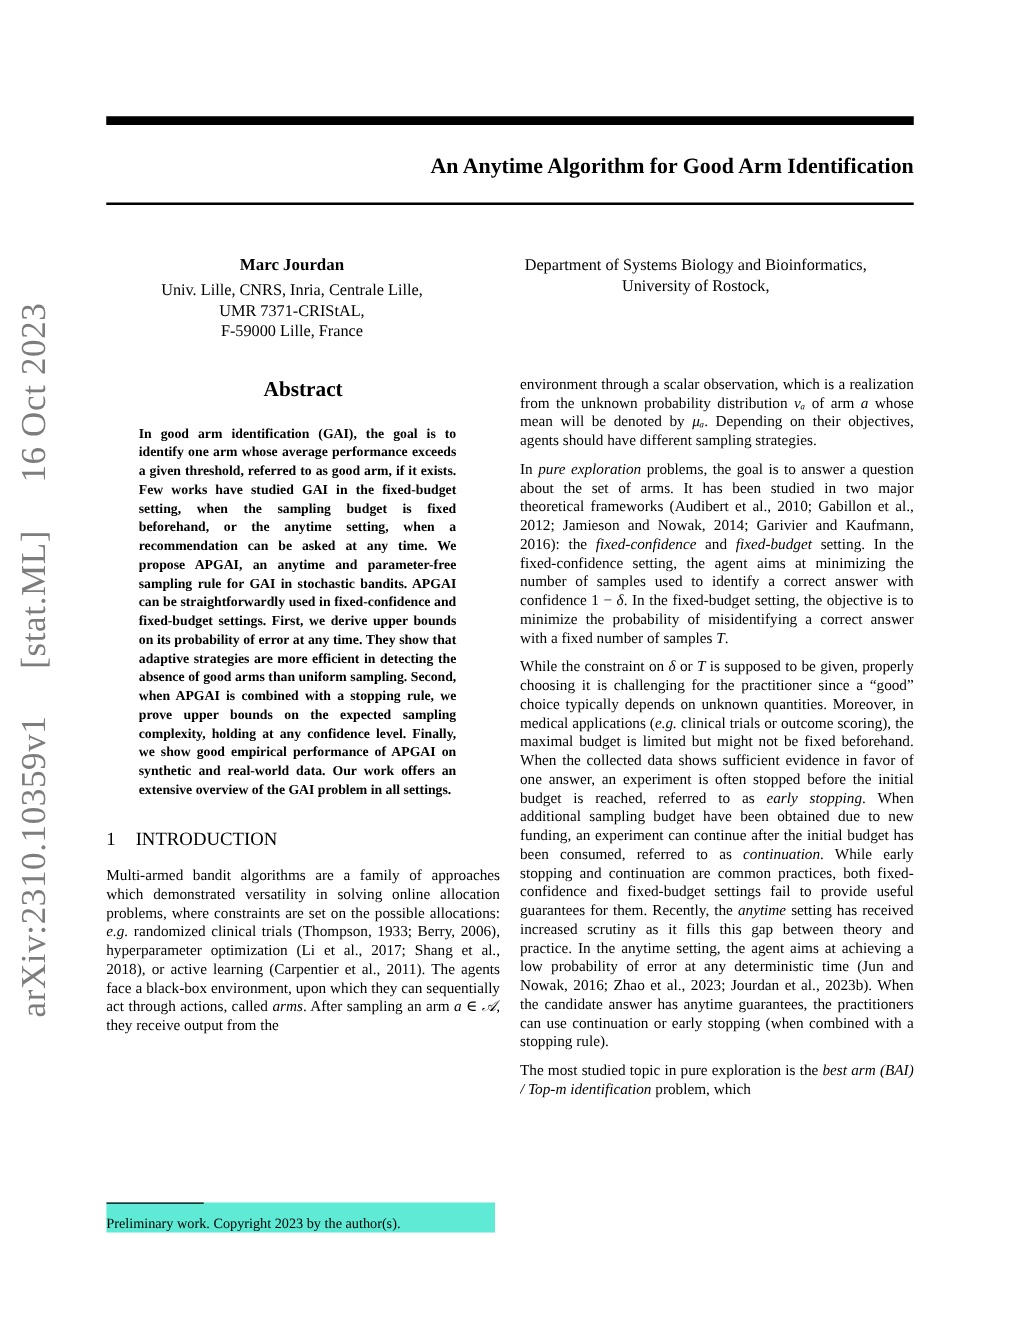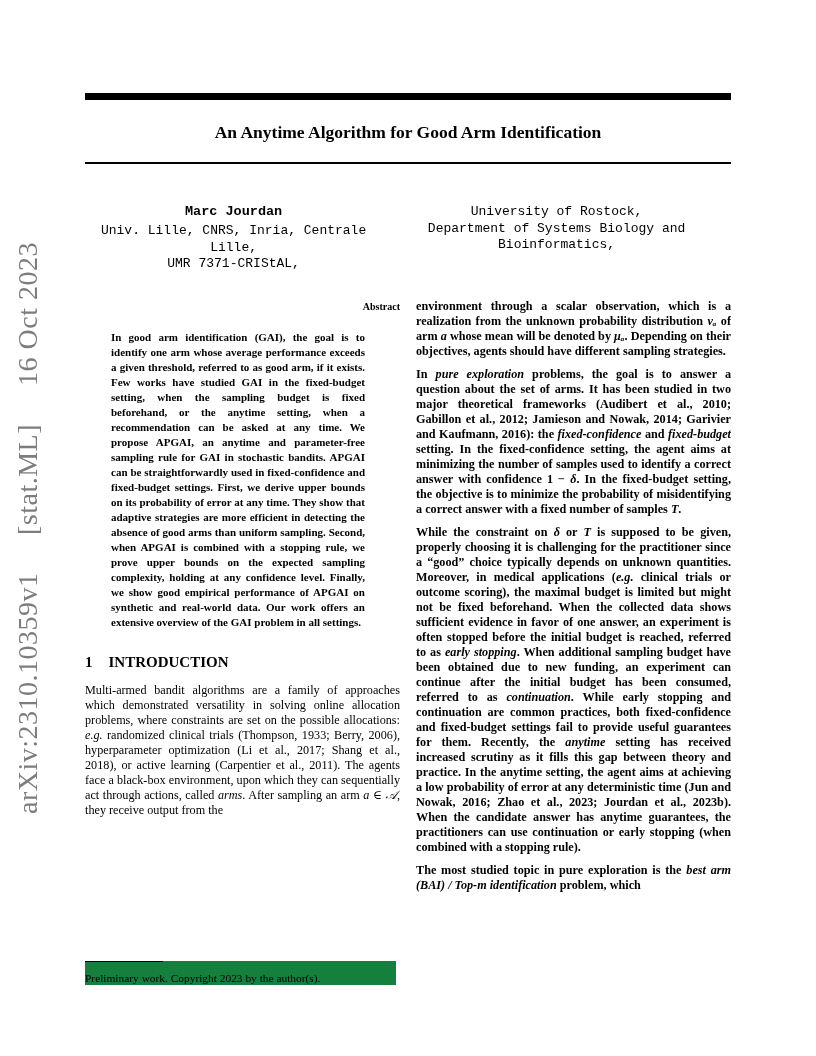--- a/index.html
+++ b/index.html
@@ -11,43 +11,43 @@
   
   .arxiv {
     position:absolute; left:12px; top:0; height:1056px;
     writing-mode:vertical-rl; transform:rotate(180deg);
     text-align:center; font-size:28px; color:#7d7d7d;
     letter-spacing:0.5px; white-space:nowrap;
   }
   .arxiv .gap { margin-inline-start:30px; }
   .content { position:absolute; left:85px; top:0; width:646px; }
   .topbar  { margin-top:93px; height:7px; background:#000; }
-  .title   { margin-top:20px; text-align:center; font-weight:bold;
+  .title   { margin-top:20px; text-align:right; font-weight:bold;
              font-size:17.5px; line-height:24px; }
   .thinrule{ margin-top:18px; height:2px; background:#000; }
   .authors { display:flex; margin-top:40px; }
-  .author  { text-align:center;font-family:Liberation Mono, monospace; }
+  .author  { text-align:center; }
   .a1 { width:46%; } .a2 { width:54%; }
   .aname { font-weight:bold; font-size:13.5px; margin-bottom:4px; }
   .aaff  { font-size:13px; line-height:16.5px; }
   .columns { display:flex; margin-top:26px; height:692px; overflow:hidden; }
   .col  { width:315px; }
   .colL { margin-right:16px; position:relative; overflow:hidden; }
-  .colR { overflow:hidden;font-weight:bold; }
-  .absheading { text-align:right; font-weight:bold; font-size:10px;
+  .colR { overflow:hidden; }
+  .absheading { text-align:center; font-weight:bold; font-size:17px;
                 margin:2px 0 18px 0; }
   .abstext { margin:0 35px 0 26px; font-size:11px; line-height:15px;
              text-align:justify;font-weight:bold; }
-  .secheading { margin:24px 0 12px 0; font-weight:bold; font-size:15px; }
+  .secheading { margin:24px 0 12px 0; font-weight:normal; font-size:15px; }
   .secnum { margin-right:16px; }
   p.body { margin:0 0 8px 0; font-size:12.2px; line-height:15px;
            text-align:justify; }
   p.body:last-child { margin-bottom:12px; }
   em { font-style:italic; }
-  .footnote { position:absolute; left:0; right:4px; bottom:6px; background:#15803d; }
+  .footnote { position:absolute; left:0; right:4px; bottom:6px; background:#5eead4; }
   .fnrule { width:78px; height:1px; background:#000; margin-bottom:9px; }
   .fntext { font-size:11.4px; line-height:14px; }
 </style>
 </head>
 <body>
 
 <div class="page">
 
   <div class="arxiv">
     <span>arXiv:2310.10359v1</span>
@@ -61,24 +61,25 @@
 
     <div class="title">An Anytime Algorithm for Good Arm Identification</div>
 
     <div class="thinrule"></div>
 
     <div class="authors">
       <div class="author a1">
         <div class="aname">Marc Jourdan</div>
         <div class="aaff">Univ. Lille, CNRS, Inria, Centrale Lille,</div>
         <div class="aaff">UMR 7371-CRIStAL,</div>
+        <div class="aaff">F-59000 Lille, France</div>
       </div>
       <div class="author a2">
+        <div class="aaff">Department of Systems Biology and Bioinformatics,</div>
         <div class="aaff">University of Rostock,</div>
-        <div class="aaff">Department of Systems Biology and Bioinformatics,</div>
       </div>
     </div>
 
     <div class="columns">
 
       <div class="col colL">
         <div class="absheading">Abstract</div>
         <p class="abstext">In good arm identification (GAI), the goal is to identify one arm whose average performance exceeds a given threshold, referred to as good arm, if it exists. Few works have studied GAI in the fixed-budget setting, when the sampling budget is fixed beforehand, or the anytime setting, when a recommendation can be asked at any time. We propose APGAI, an anytime and parameter-free sampling rule for GAI in stochastic bandits. APGAI can be straightforwardly used in fixed-confidence and fixed-budget settings. First, we derive upper bounds on its probability of error at any time. They show that adaptive strategies are more efficient in detecting the absence of good arms than uniform sampling. Second, when APGAI is combined with a stopping rule, we prove upper bounds on the expected sampling complexity, holding at any confidence level. Finally, we show good empirical performance of APGAI on synthetic and real-world data. Our work offers an extensive overview of the GAI problem in all settings.</p>
 
         <div class="secheading">

